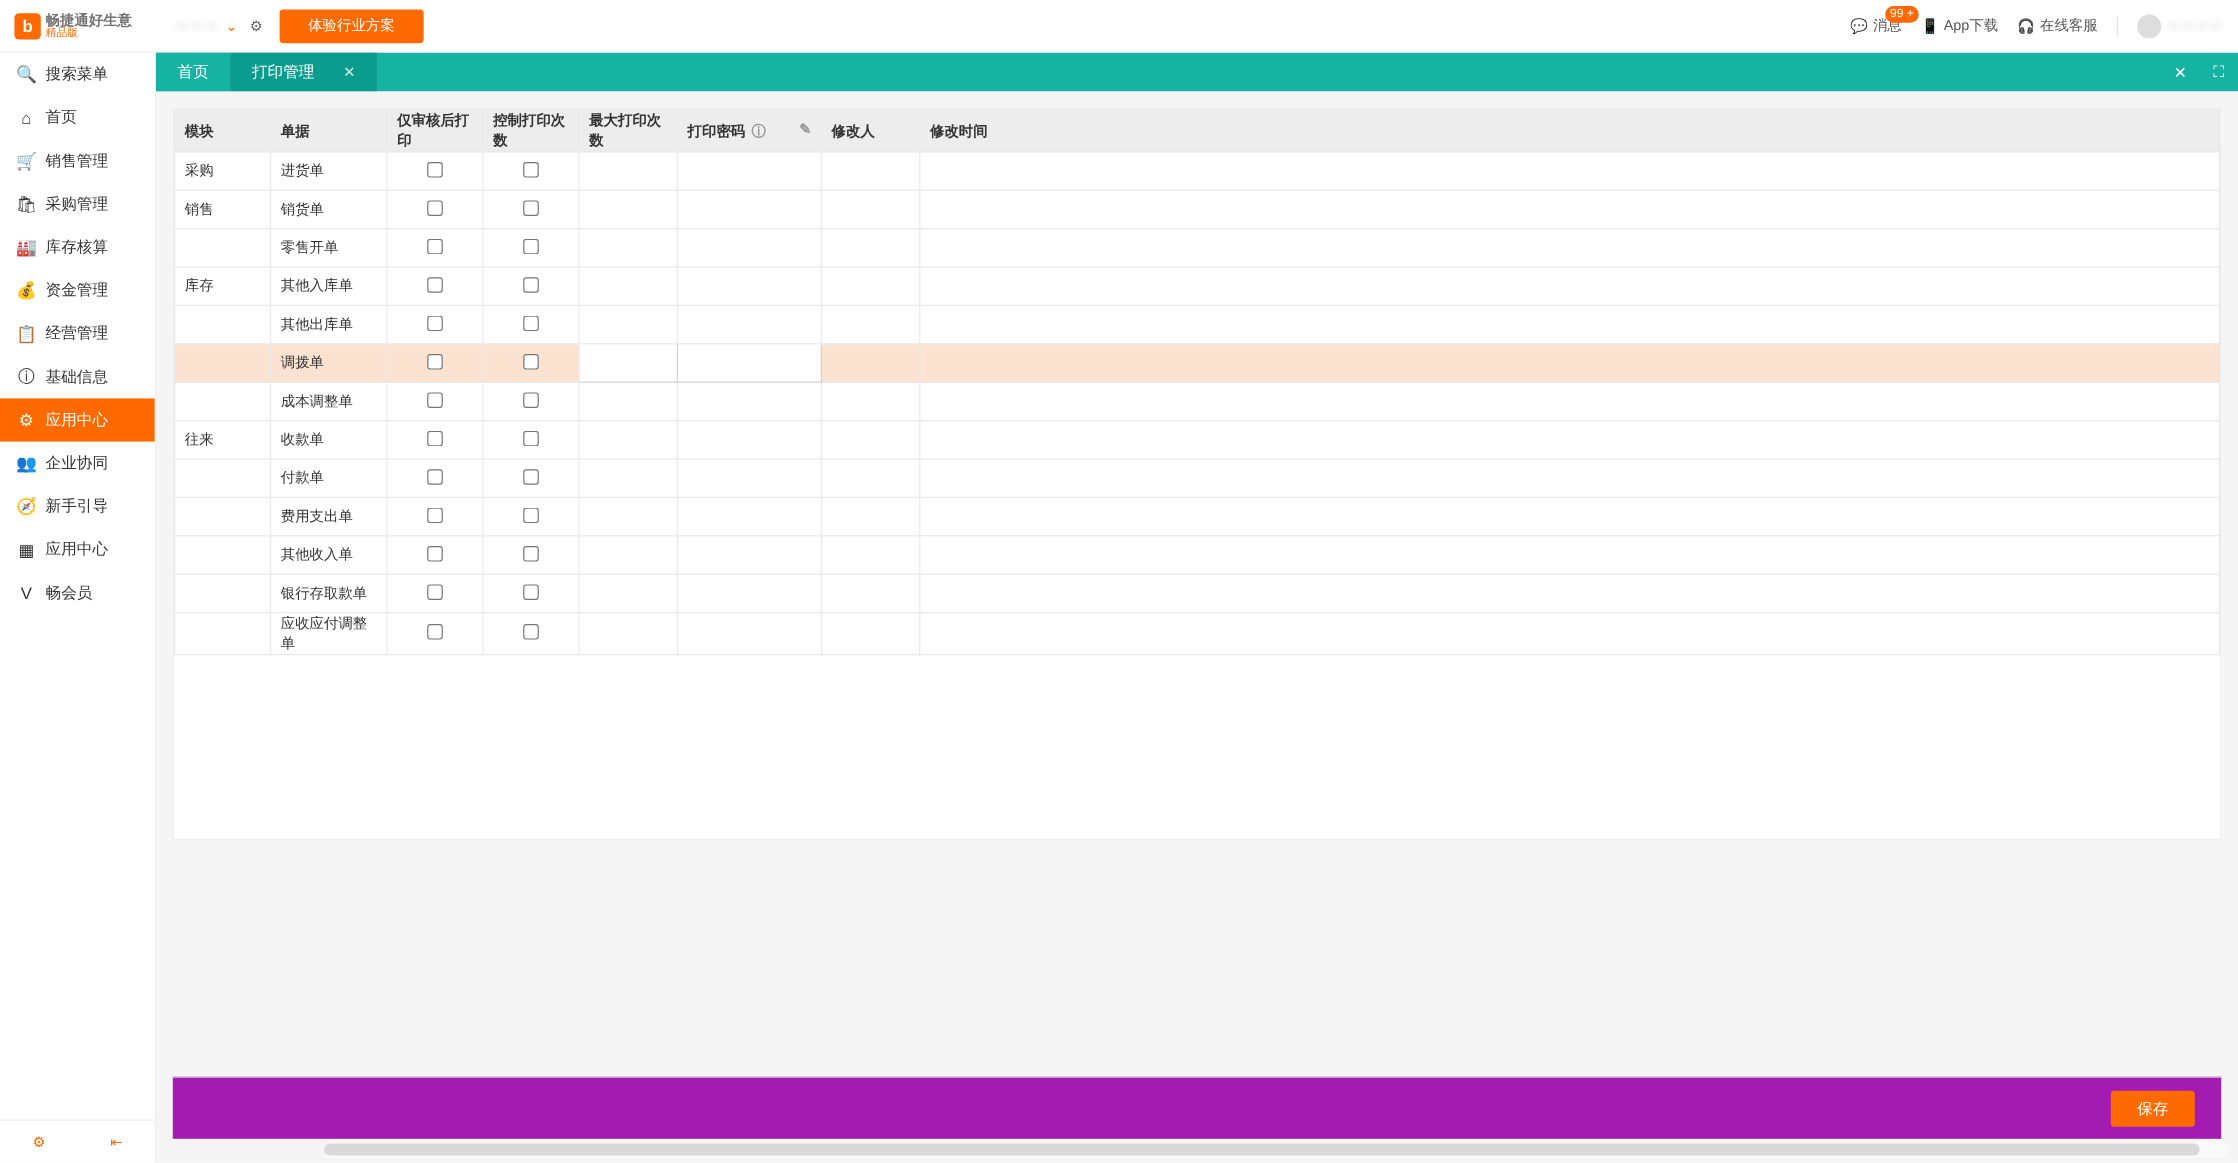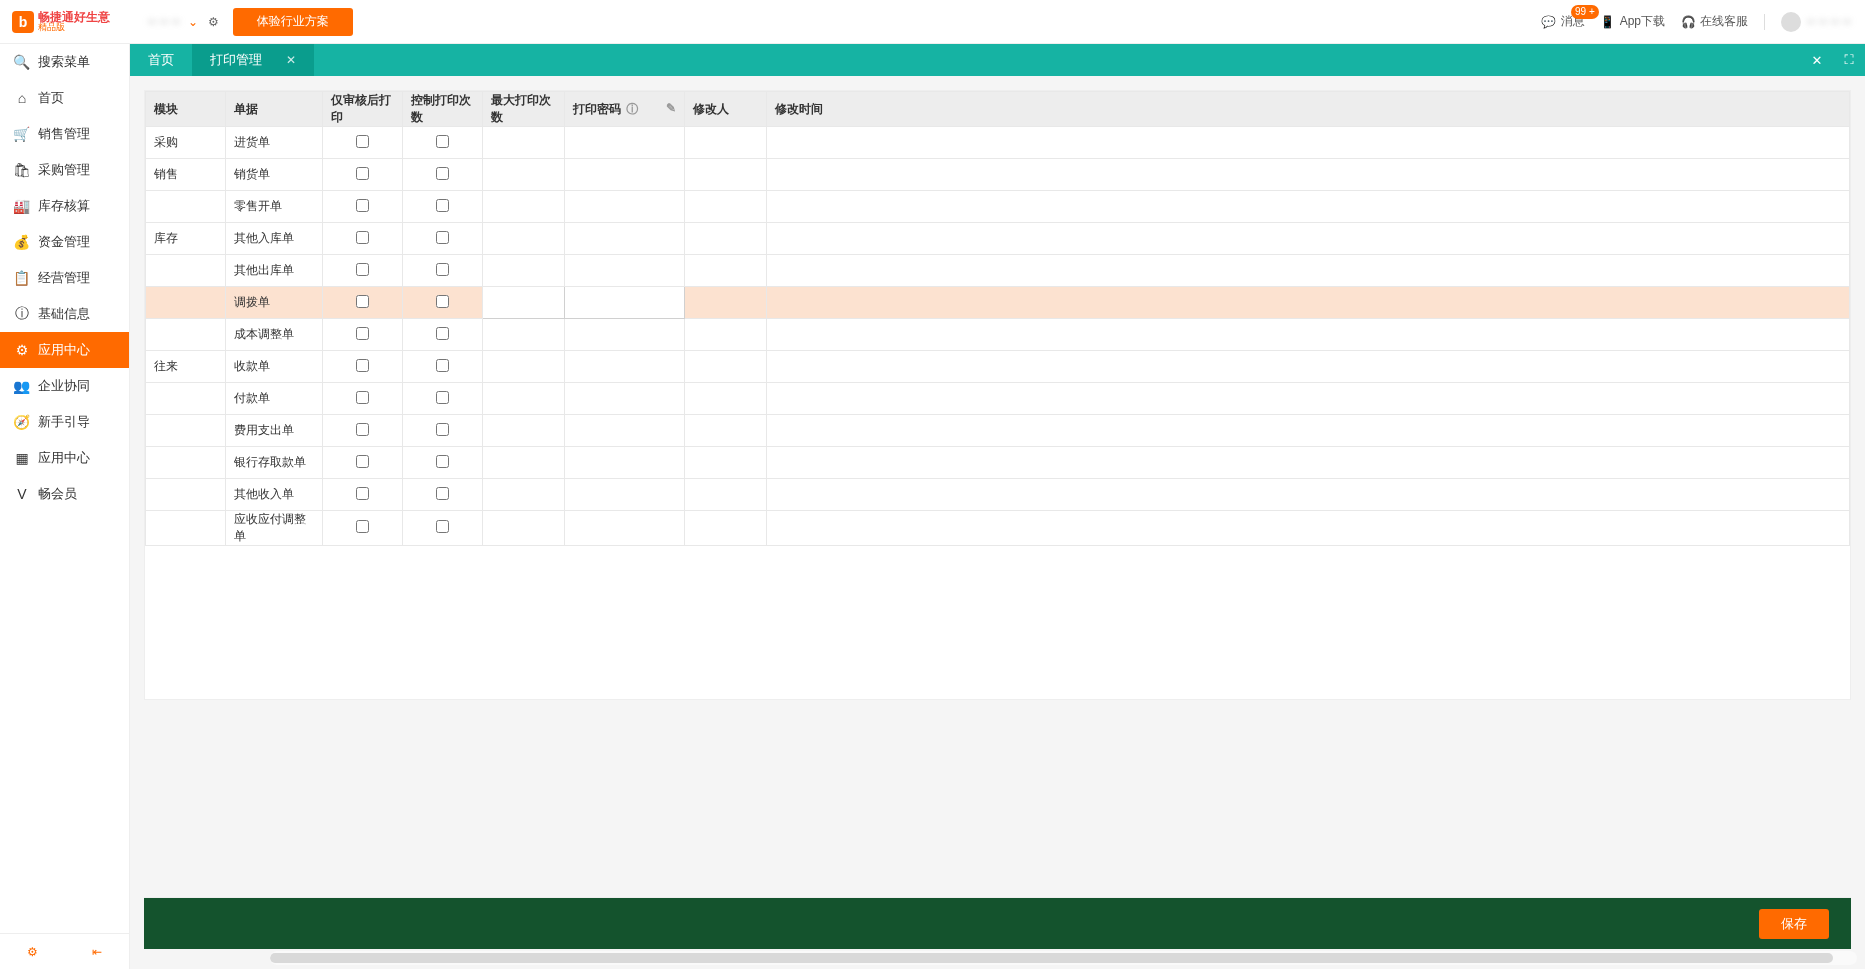--- a/index.html
+++ b/index.html
@@ -3,21 +3,21 @@
 <meta charset="utf-8">
 <style>
 * { margin:0; padding:0; box-sizing:border-box; font-family:"Microsoft YaHei","PingFang SC",Arial,sans-serif; }
 body { background:#f5f5f5; font-size:12px; color:#333; overflow:hidden; width:1865px; height:969px; position:relative; }
 
 
 .top-header { height:44px; background:#fff; display:flex; align-items:center; padding:0 12px; border-bottom:1px solid #eee; }
 .logo-area { width:118px; display:flex; align-items:center; gap:4px;}
 .logo-area .logo-icon { width:22px; height:22px; background:#ff6a00; border-radius:4px; display:flex; align-items:center; justify-content:center; color:#fff; font-weight:bold; font-size:14px;}
 .logo-area .logo-text { display:flex; flex-direction:column; line-height:1;}
-.logo-area .logo-text .l1 { color:#ef4444; font-size:12px; font-weight:600;}
+.logo-area .logo-text .l1 { color:#737373; font-size:12px; font-weight:600;}
 .logo-area .logo-text .l2 { color:#ff6a00; font-size:9px;}
 .tenant-box { display:flex; align-items:center; gap:6px; margin-left:16px; color:#999; cursor:pointer;}
 .tenant-box .blur { filter:blur(3px); color:#888;}
 .tenant-box .chev { color:#ff6a00; font-size:12px;}
 .gear-top { margin-left:10px; color:#666; cursor:pointer;}
 .exp-btn { margin-left:14px; background:#ff6a00; color:#fff; border:none; height:28px; padding:0 24px; border-radius:3px; font-size:12px; cursor:pointer;}
 .top-right { margin-left:auto; display:flex; align-items:center; gap:16px; color:#555;}
 .top-right .item { display:flex; align-items:center; gap:4px; cursor:pointer; font-size:12px; position:relative;}
 .top-right .sep { width:1px; height:16px; background:#ddd;}
 .badge { position:absolute; top:-8px; right:-14px; background:#ff6a00; color:#fff; border-radius:8px; padding:0 4px; font-size:10px; line-height:14px;}
@@ -55,21 +55,21 @@
 table.grid th, table.grid td { border:1px solid #e8e8e8; height:32px; padding:0 8px; font-size:12px; text-align:left; vertical-align:middle;}
 table.grid th { background:#ededed; font-weight:600;}
 table.grid .chk { text-align:center;}
 table.grid .chk input { width:13px; height:13px; cursor:pointer;}
 table.grid tr.hl td { background:#fce2d0;}
 table.grid tr.hl td.editable { background:#fff; border:1px solid #d0d0d0;}
 col.c-module{width:80px;} col.c-doc{width:97px;} col.c-chk1{width:80px;} col.c-chk2{width:80px;}
 col.c-max{width:82px;} col.c-pwd{width:120px;} col.c-user{width:82px;} col.c-time{}
 
 
-.footer-bar { height:52px; background:#14532d; border-top:1px solid #eee; display:flex; align-items:center; justify-content:flex-end; padding:0 22px; margin:14px 14px 0 14px;}
+.footer-bar { height:52px; background:#a21caf; border-top:1px solid #eee; display:flex; align-items:center; justify-content:flex-end; padding:0 22px; margin:14px 14px 0 14px;}
 .save-btn { background:#ff6a00; color:#fff; border:none; height:30px; padding:0 22px; border-radius:3px; font-size:13px; cursor:pointer;}
 
 
 .hscroll { height:14px; background:#fafafa; margin:2px 8px 4px 140px; position:relative; border-radius:7px; overflow:hidden;}
 .hscroll .thumb { position:absolute; left:0; top:2px; height:10px; width:98.5%; background:#d9d9d9; border-radius:5px;}
 </style>
 </head>
 <body>
 
 <div class="top-header">
@@ -311,31 +311,31 @@
                 <td>费用支出单</td>
                 <td class="chk"><input type="checkbox" style=""></td>
                 <td class="chk"><input type="checkbox" style=""></td>
                 <td></td>
                 <td></td>
                 <td></td>
                 <td></td>
               </tr>
               <tr>
                 <td></td>
+                <td>其他收入单</td>
+                <td class="chk"><input type="checkbox" style=""></td>
+                <td class="chk"><input type="checkbox" style=""></td>
+                <td></td>
+                <td></td>
+                <td></td>
+                <td></td>
+              </tr>
+              <tr>
+                <td></td>
                 <td>银行存取款单</td>
-                <td class="chk"><input type="checkbox" style=""></td>
-                <td class="chk"><input type="checkbox" style=""></td>
-                <td></td>
-                <td></td>
-                <td></td>
-                <td></td>
-              </tr>
-              <tr>
-                <td></td>
-                <td>其他收入单</td>
                 <td class="chk"><input type="checkbox" style=""></td>
                 <td class="chk"><input type="checkbox" style=""></td>
                 <td></td>
                 <td></td>
                 <td></td>
                 <td></td>
               </tr>
               <tr>
                 <td></td>
                 <td>应收应付调整单</td>

